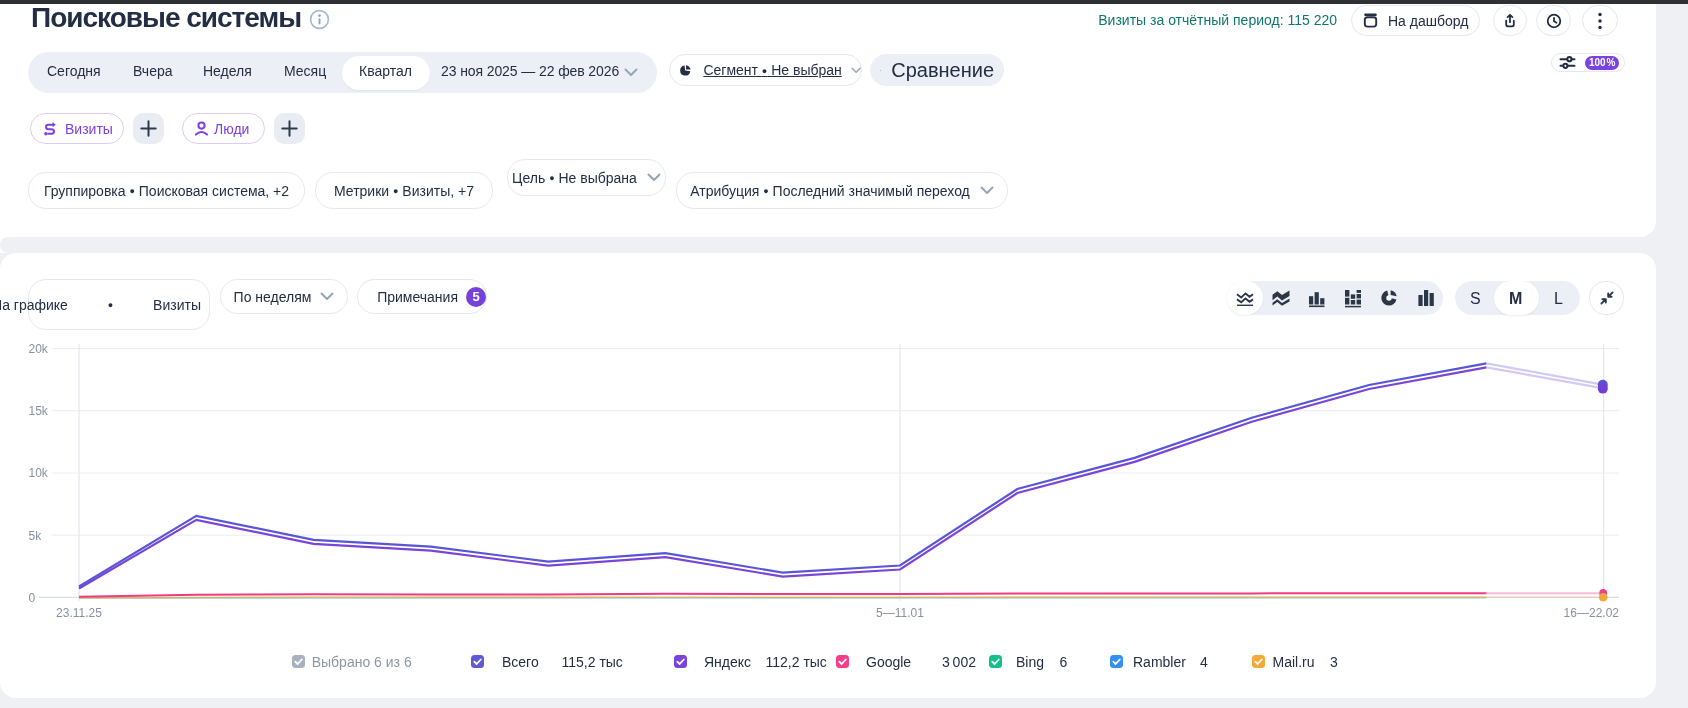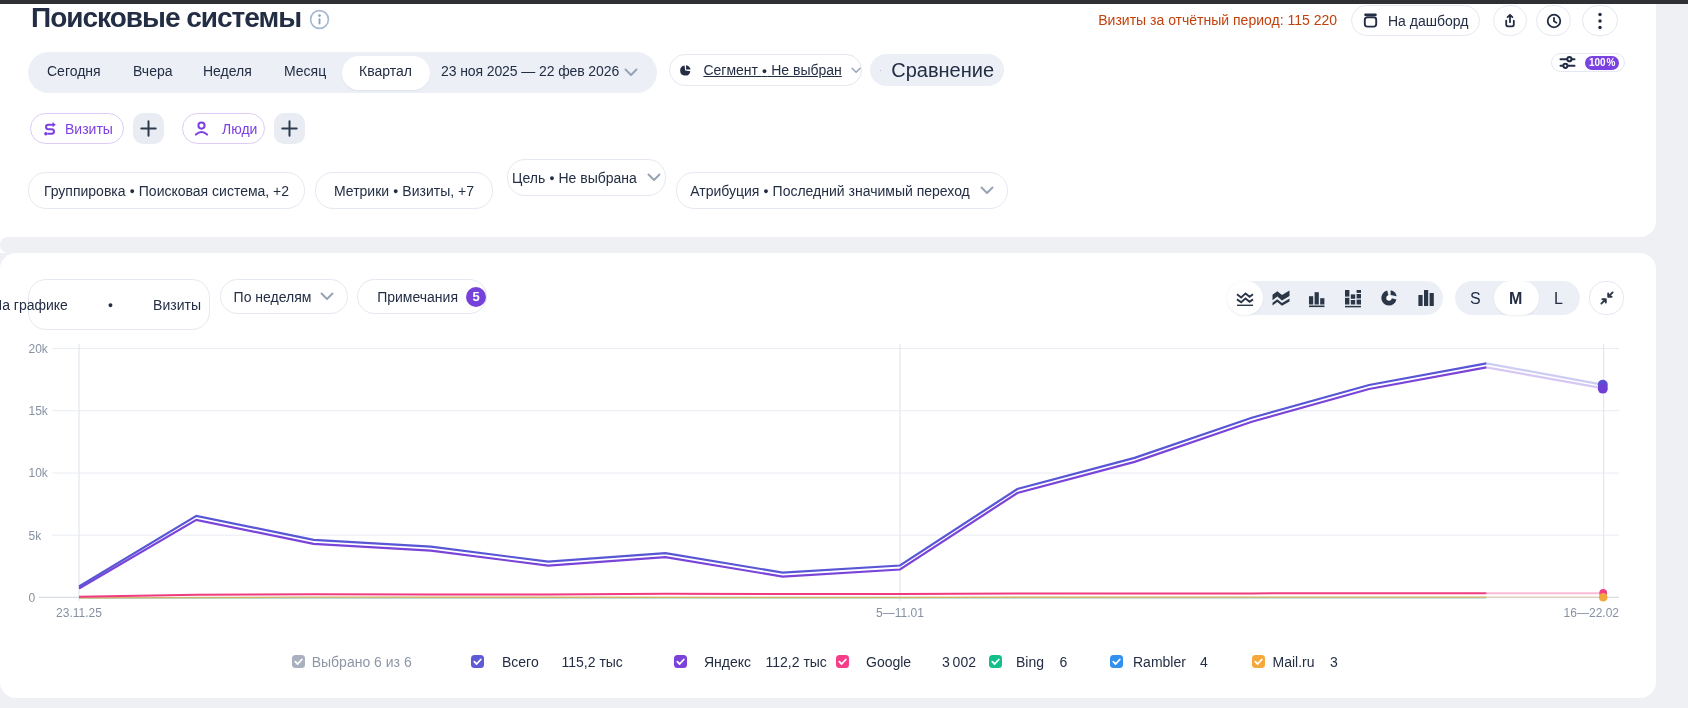--- a/index.html
+++ b/index.html
@@ -20,21 +20,21 @@
   <div class="abs" style="left:0;top:237px;width:1688px;height:16px;background:#eef0f4;border-radius:8px 0 0 8px;"></div>
   <div class="abs" style="left:0;top:253px;width:1656px;height:445px;background:#fff;border-radius:16px;"></div>
   <div class="abs" style="left:0;top:0;width:1688px;height:4px;background:#2f3033;"></div>
 
   <div class="abs navy" style="left:31px;top:1.5px;font-size:28px;font-weight:700;letter-spacing:-1px;white-space:nowrap;">Поисковые системы</div>
   <svg class="abs" style="left:309px;top:9px;" width="21" height="21" viewBox="0 0 21 21">
     <circle cx="10.5" cy="10.5" r="8.9" fill="none" stroke="#a9b9d2" stroke-width="1.7"></circle>
     <circle cx="10.5" cy="6.6" r="1.35" fill="#8fa3c4"></circle>
     <rect x="9.55" y="9.3" width="1.9" height="6.2" rx="0.95" fill="#8fa3c4"></rect>
   </svg>
-  <div class="abs" style="right:351px;top:12px;font-size:14px;color:#c2410c;white-space:nowrap;">Визиты за отчётный период: 115 220</div>
+  <div class="abs" style="right:351px;top:12px;font-size:14px;color:#0f766e;white-space:nowrap;">Визиты за отчётный период: 115 220</div>
 
   <div class="pill" style="left:1351px;top:5px;width:129px;height:31px;border-radius:16px;">
     <svg style="margin-left:10px;" width="17" height="17" viewBox="0 0 17 17">
       <path d="M3.4 2.7 H13.6" stroke="#232e44" stroke-width="2.4" stroke-linecap="round" fill="none"></path>
       <rect x="2.8" y="5.2" width="11.4" height="9.4" rx="2.5" fill="none" stroke="#232e44" stroke-width="1.9"></rect>
     </svg>
     <span style="margin-left:9px;">На дашборд</span>
   </div>
   <div class="pill" style="left:1493px;top:5px;width:34px;height:31px;border-radius:16px;justify-content:center;">
     <svg width="18" height="18" viewBox="0 0 18 18" fill="none" stroke="#232e44" stroke-width="1.8" stroke-linecap="round" stroke-linejoin="round">
@@ -111,21 +111,21 @@
   <div class="abs" style="left:133px;top:113px;width:31px;height:31px;background:#e9edf3;border-radius:10px;">
     <svg width="31" height="31" viewBox="0 0 31 31">
       <path d="M15.5 8.3 V22.7 M8.3 15.5 H22.7" stroke="#2c3a4e" stroke-width="2" stroke-linecap="round"></path>
     </svg>
   </div>
   <div class="pill" style="left:182px;top:113px;width:83px;height:31px;border-radius:16px;border-color:#ddccf6;color:#7d3fe0;">
     <svg style="margin-left:10px;" width="17" height="17" viewBox="0 0 17 17" fill="none" stroke="#7d3fe0" stroke-width="2" stroke-linecap="round">
       <circle cx="8.5" cy="5.6" r="3.1"></circle>
       <path d="M2.9 14.6 Q8.5 9.4 14.1 14.6"></path>
     </svg>
-    <span style="margin-left:12px;">Люди</span>
+    <span style="margin-left:4px;">Люди</span>
   </div>
   <div class="abs" style="left:274px;top:113px;width:31px;height:31px;background:#e9edf3;border-radius:10px;">
     <svg width="31" height="31" viewBox="0 0 31 31">
       <path d="M15.5 8.3 V22.7 M8.3 15.5 H22.7" stroke="#2c3a4e" stroke-width="2" stroke-linecap="round"></path>
     </svg>
   </div>
 
   <div class="pill" style="left:28px;top:172px;width:277px;height:37px;justify-content:center;">Группировка&nbsp;<span style="font-size:9px;vertical-align:1.5px;">●</span>&nbsp;Поисковая система, +2</div>
   <div class="pill" style="left:315px;top:172px;width:178px;height:37px;justify-content:center;">Метрики&nbsp;<span style="font-size:9px;vertical-align:1.5px;">●</span>&nbsp;Визиты, +7</div>
   <div class="pill" style="left:507px;top:159px;width:159px;height:37px;justify-content:center;">Цель&nbsp;<span style="font-size:9px;vertical-align:1.5px;">●</span>&nbsp;Не выбрана

